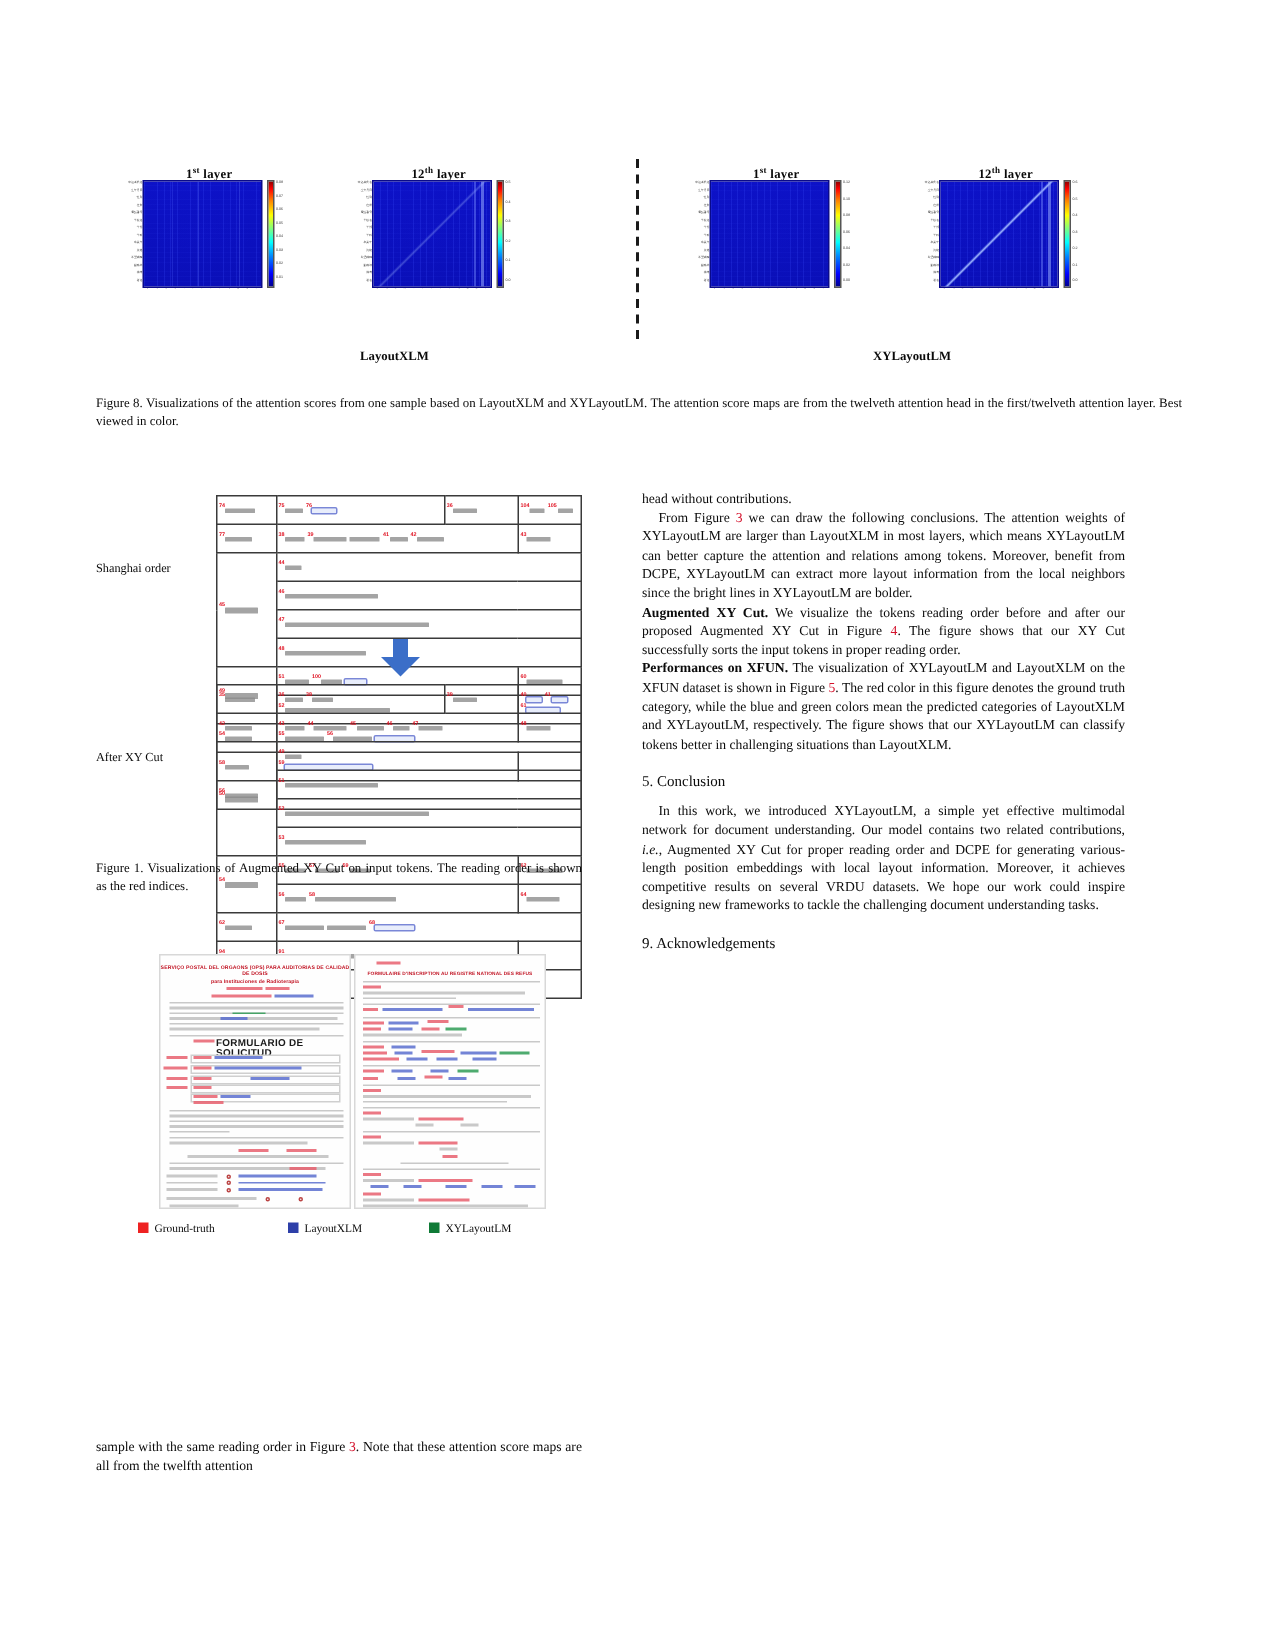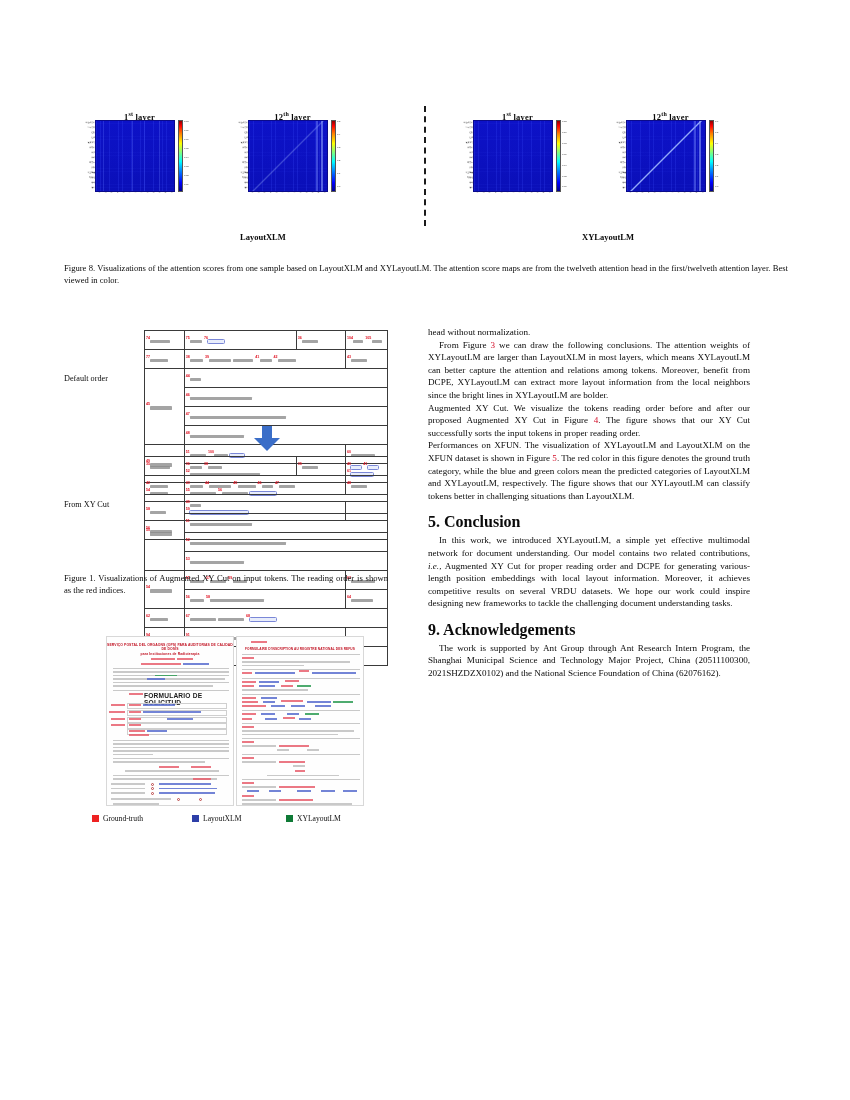--- a/index.html
+++ b/index.html
@@ -106,25 +106,25 @@
   }
   #fig3cap { position:absolute; left:64px; top:262px; width:724px; }
 
   
   .col { position:absolute; width:322px; font-size:9.1px; line-height:12.6px;
          text-align:justify; font-family:"Liberation Serif", serif; }
   #colR { left:428px; top:326px; }
   .col p { margin:0; text-indent:11px; }
   .col p.noind { text-indent:0; }
   .col h2 {
-    font-size:16px; font-weight:bold; margin:13px 0 5px 0; line-height:14px;
+    font-size:10px; font-weight:normal; margin:13px 0 5px 0; line-height:14px;
     font-family:"Liberation Serif", serif;
   }
   .ref { color:#d4112b; }
-  .lead { font-weight:normal; }
+  .lead { font-weight:bold; }
 
   
   #fig4 { position:absolute; left:64px; top:328px; width:324px; height:232px; }
   .xy-row { position:absolute; left:80px; width:244px; }
   .xy-side {
     position:absolute; left:0; font-size:8.2px; width:76px;
     font-family:"Liberation Serif", serif; text-align:left;
   }
   .form-tbl { width:244px; border:0.6px solid #2a2a2a; border-collapse:collapse; }
   .form-tbl td {
@@ -429,22 +429,22 @@
       <span style="left:520px;">XYLayoutLM</span>
     </div>
   </div>
 
   <div id="fig3cap" class="fig-cap">
     <span>Figure 8.</span><span> Visualizations of the attention scores from one sample based on LayoutXLM and XYLayoutLM. The attention score maps are from the twelveth attention head in the first/twelveth attention layer. Best viewed in color.</span>
   </div>
 
   <div id="fig4">
 
-    <div class="xy-side" style="top:46px;">Default order</div>
-    <div class="xy-side" style="top:172px;">From XY Cut</div>
+    <div class="xy-side" style="top:46px;">Shanghai order</div>
+    <div class="xy-side" style="top:172px;">After XY Cut</div>
 
     <div class="xy-row" style="top:2px;">
       <table class="form-tbl">
         <tbody>
             <tr>
           <td style="width:34px"><span class="idx">74</span><span class="tok" style="width:20px"></span></td>
           <td style="width:96px"><span class="idx">75</span><span class="tok" style="width:12px"></span><span class="idx">76</span><span class="tok box-hl" style="width:16px"></span></td>
           <td style="width:42px"><span class="idx">36</span><span class="tok" style="width:16px"></span></td>
           <td style="width:36px"><span class="idx">104</span><span class="tok" style="width:10px"></span><span class="idx">105</span><span class="tok" style="width:10px"></span></td>
         </tr>
@@ -706,30 +706,32 @@
       <span class="sw" style="background:#2d3fa8"></span>
       <span class="txt">LayoutXLM</span>
     </div>
     <div class="lg-item" style="left:222px; top:0;">
       <span class="sw" style="background:#0f7a36"></span>
       <span class="txt">XYLayoutLM</span>
     </div>
   </div>
 
 
+  <div id="colLbottom" class="col">
+    <p class="noind"><span>sample with the same reading order in Figure </span><span class="ref">3</span><span>. Note that these attention score maps are all from the twelfth attention</span></p>
+  </div>
 
   <div id="colR" class="col">
-    <p class="noind">head without normalization.</p>
+    <p class="noind">head without contributions.</p>
 
     <p><span>From Figure </span><span class="ref">3</span><span> we can draw the following conclusions. The attention weights of XYLayoutLM are larger than LayoutXLM in most layers, which means XYLayoutLM can better capture the attention and relations among tokens. Moreover, benefit from DCPE, XYLayoutLM can extract more layout information from the local neighbors since the bright lines in XYLayoutLM are bolder.</span></p>
 
     <p class="noind"><span class="lead">Augmented XY Cut.</span><span> We visualize the tokens reading order before and after our proposed Augmented XY Cut in Figure </span><span class="ref">4</span><span>. The figure shows that our XY Cut successfully sorts the input tokens in proper reading order.</span></p>
 
     <p class="noind"><span class="lead">Performances on XFUN.</span><span> The visualization of XYLayoutLM and LayoutXLM on the XFUN dataset is shown in Figure </span><span class="ref">5</span><span>. The red color in this figure denotes the ground truth category, while the blue and green colors mean the predicted categories of LayoutXLM and XYLayoutLM, respectively. The figure shows that our XYLayoutLM can classify tokens better in challenging situations than LayoutXLM.</span></p>
 
     <h2>5. Conclusion</h2>
     <p><span>In this work, we introduced XYLayoutLM, a simple yet effective multimodal network for document understanding. Our model contains two related contributions, </span><i>i.e.</i><span>, Augmented XY Cut for proper reading order and DCPE for generating various-length position embeddings with local layout information. Moreover, it achieves competitive results on several VRDU datasets. We hope our work could inspire designing new frameworks to tackle the challenging document understanding tasks.</span></p>
 
     <h2>9. Acknowledgements</h2>
-    <p>The work is supported by Ant Group through Ant Research Intern Program, the Shanghai Municipal Science and Technology Major Project, China (20511100300, 2021SHZDZX0102) and the National Science Foundation of China (62076162).</p>
   </div>
 
 </div>
 
 </body></html>

